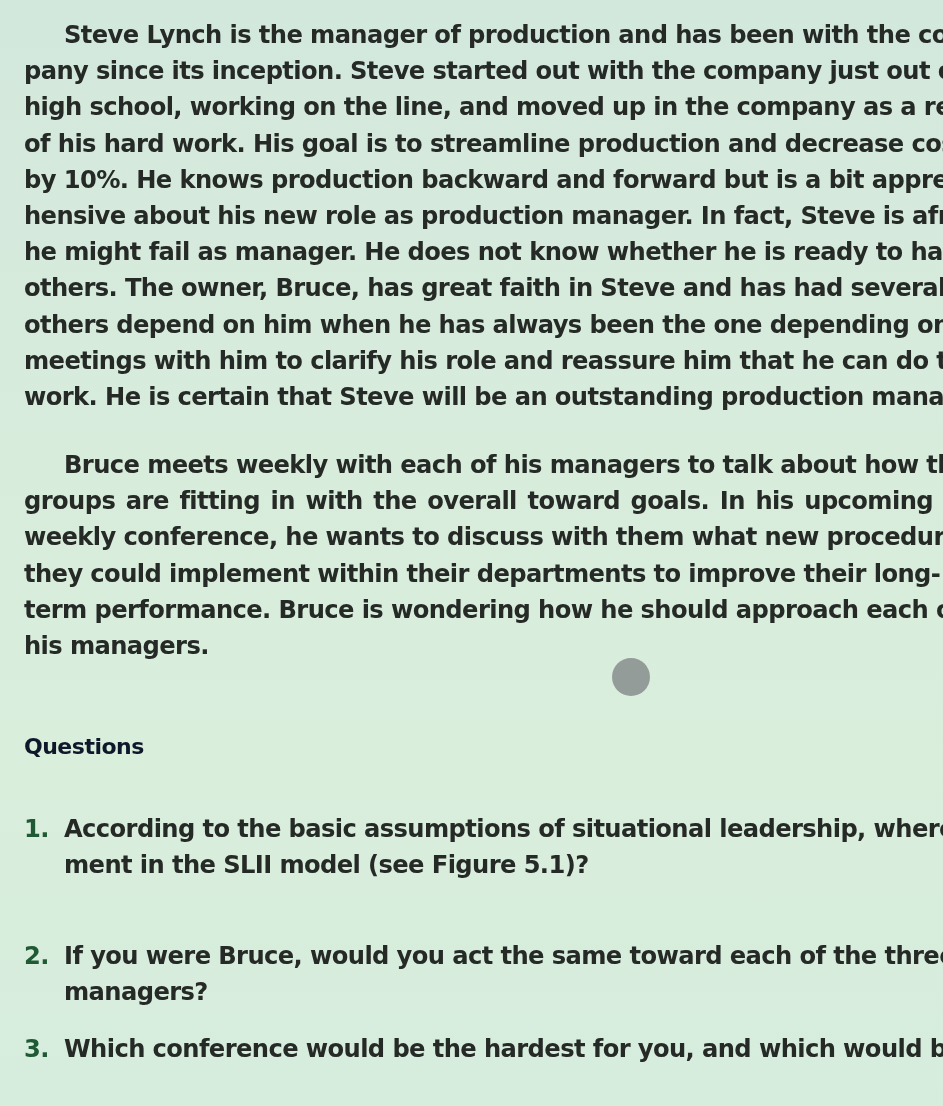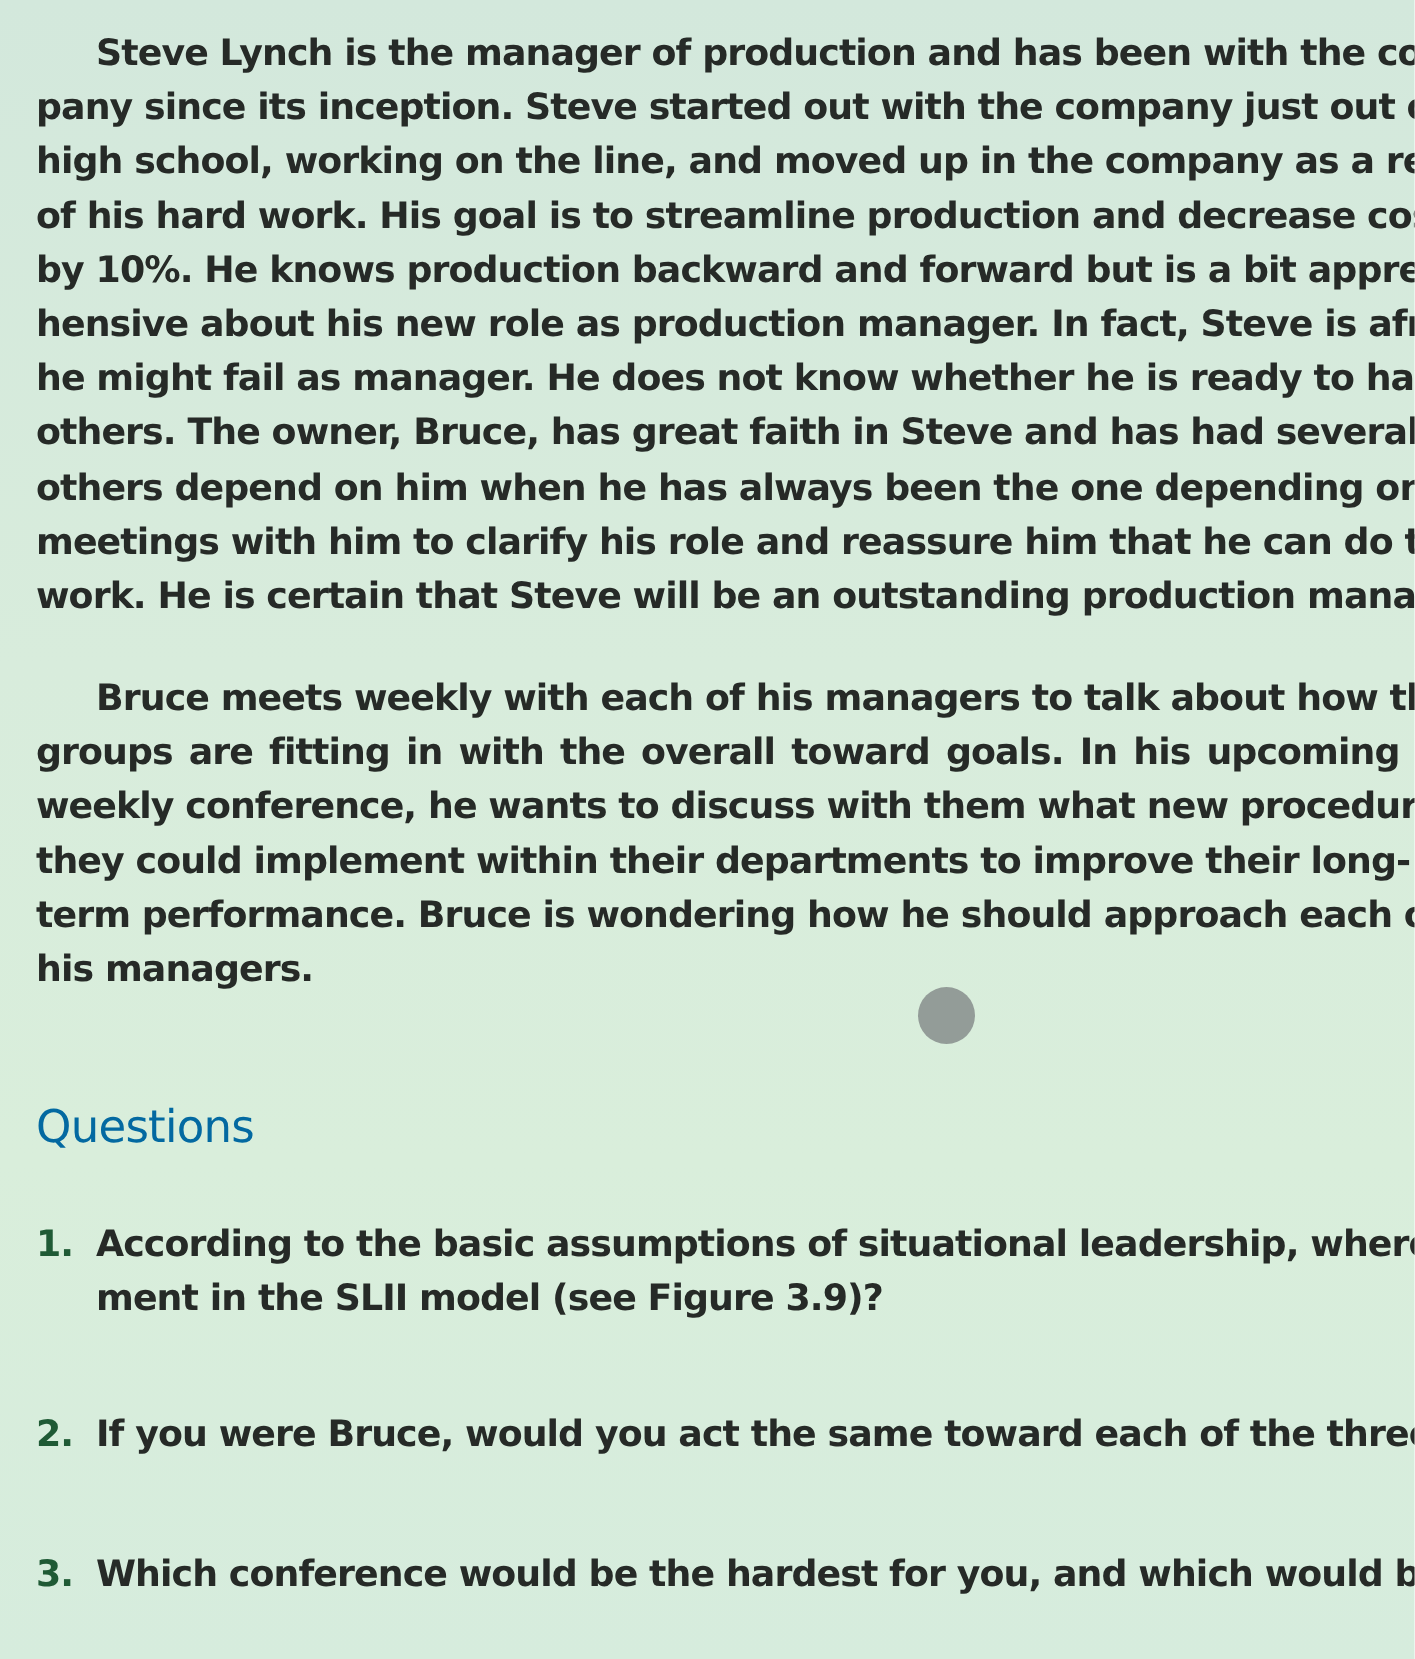--- a/index.html
+++ b/index.html
@@ -21,21 +21,21 @@
   .para .line.last { text-align-last: left; }
   .para .line.indent { padding-left: 40px; }
   #p1 { top: 17px; }
   #p2 { top: 447px; }
   .dot {
     position: absolute; left: 612px; top: 658px; width: 38px; height: 38px;
     border-radius: 50%; background: #939c98;
   }
   .heading {
     position: absolute; left: 24px; top: 734px;
-    font-size: 30px; font-weight: normal; color: #0369a1; letter-spacing: -0.5px;
+    font-size: 22px; font-weight: bold; color: #0f172a; letter-spacing: -0.5px;
   }
   .q {
     position: absolute; left: 24px; width: 909px;
     font-size: 24.2px; line-height: 36.2px; font-weight: bold;
     letter-spacing: -0.6px; color: #262a27;
   }
   .q .num { position: absolute; left: 0; top: 0; color: #1f5a35; }
   .q .qtext { margin-left: 40px; display: block; }
   .q .line { display: block; white-space: nowrap; text-align: justify; text-align-last: justify; }
   .q .line.last { text-align-last: left; }
@@ -72,28 +72,29 @@
 </div>
 
 <div class="dot"></div>
 
 <div class="heading">Questions</div>
 
 <div class="q" id="q1">
   <span class="num">1.</span>
   <span class="qtext">
     <span class="line">According to the basic assumptions of situational leadership, where</span>
-    <span class="line last">ment in the SLII model (see Figure 3.9)?</span>
+    <span class="line last">ment in the SLII model (see Figure 5.1)?</span>
   </span>
 </div>
 
 <div class="q" id="q2">
   <span class="num">2.</span>
   <span class="qtext">
     <span class="line">If you were Bruce, would you act the same toward each of the three</span>
+    <span class="line last">managers?</span>
   </span>
 </div>
 
 <div class="q" id="q3">
   <span class="num">3.</span>
   <span class="qtext">
     <span class="line">Which conference would be the hardest for you, and which would be</span>
   </span>
 </div>
 

